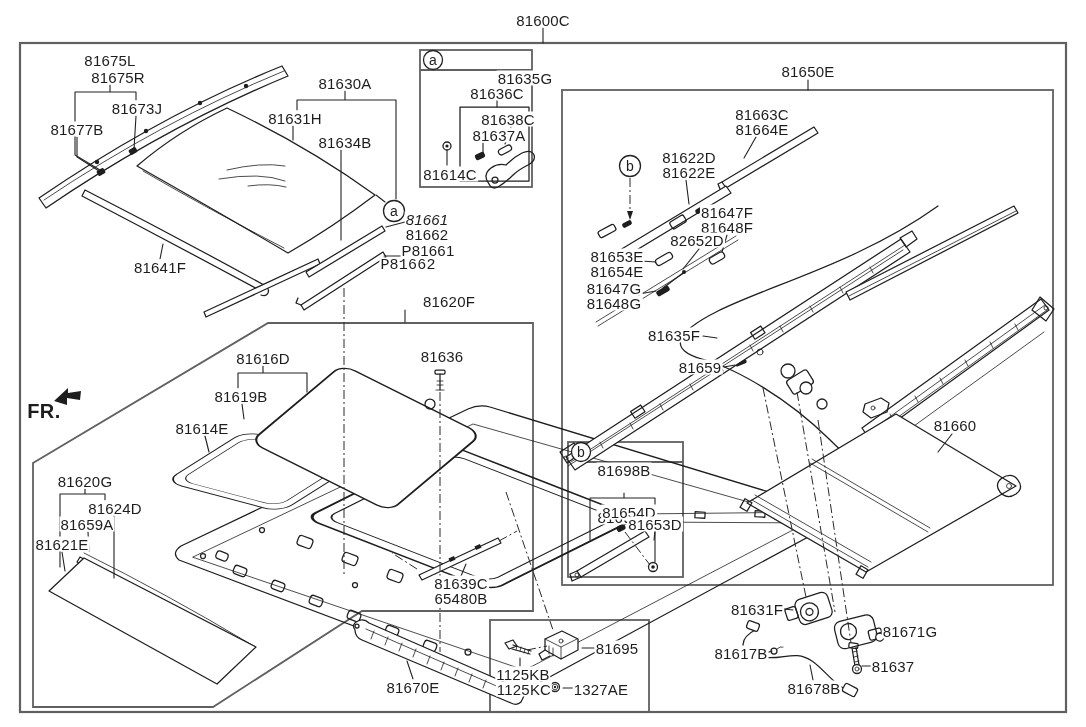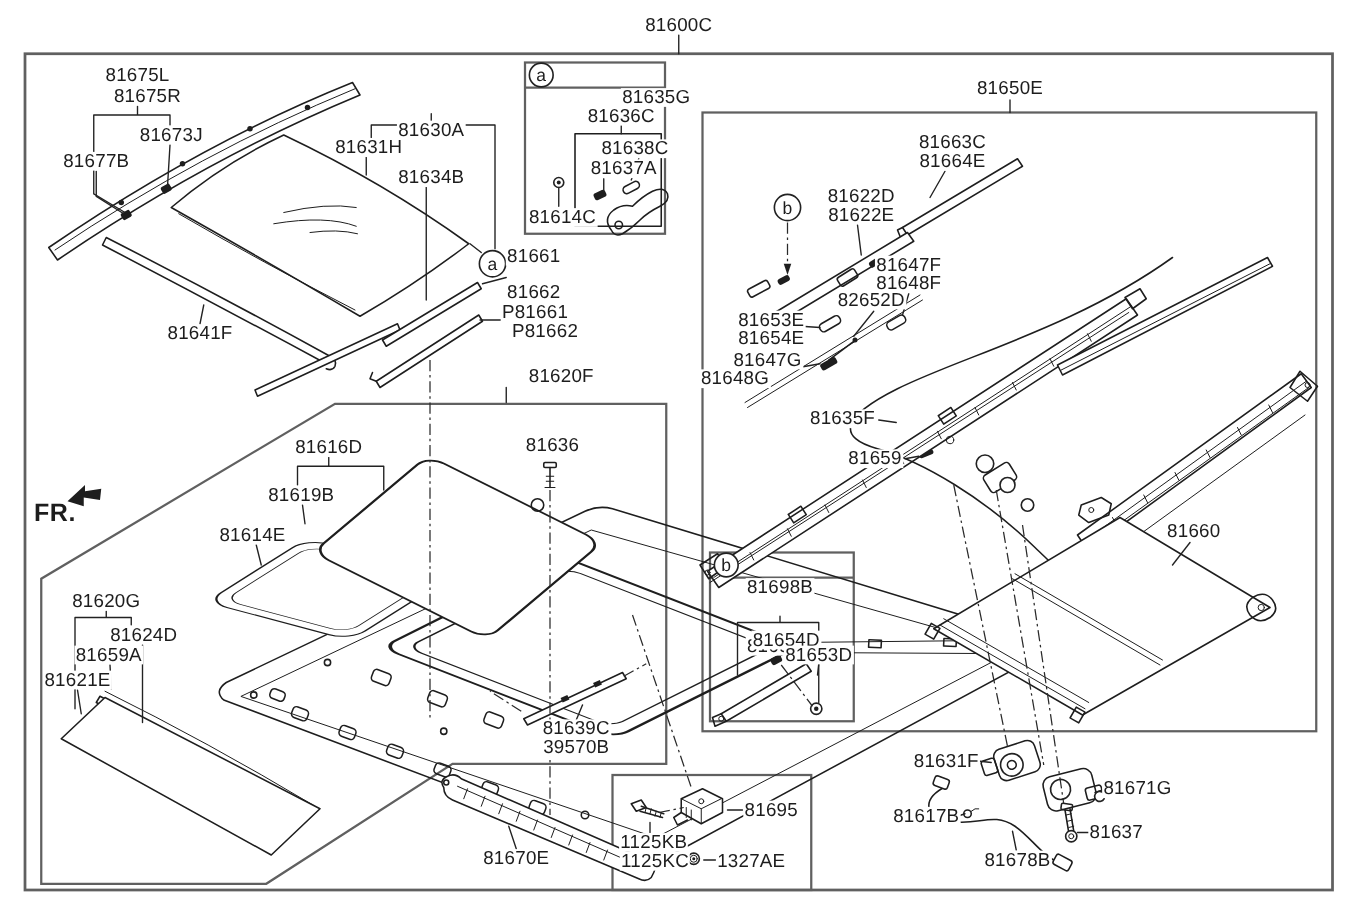--- a/index.html
+++ b/index.html
@@ -322,46 +322,46 @@
   <div class="plabel callout" style="left:394px;top:211px">a</div>
   <div class="plabel callout" style="left:433px;top:60px">a</div>
   <div class="plabel callout" style="left:630px;top:166px">b</div>
   <div class="plabel callout" style="left:581px;top:452px">b</div>
   <div class="plabel fr" style="left:44px;top:411px">FR.</div>
 <div class="plabel" style="left: 543px; top: 20px;">81600C</div>
       <div class="plabel" style="left: 110px; top: 60px;">81675L</div>
       <div class="plabel" style="left: 118px; top: 77px;">81675R</div>
       <div class="plabel" style="left: 137px; top: 108px;">81673J</div>
       <div class="plabel" style="left: 77px; top: 129px;">81677B</div>
-      <div class="plabel" style="left: 345px; top: 83px; margin-top: 21px;">81630A</div>
+      <div class="plabel" style="left: 345px; top: 83px;">81630A</div>
       <div class="plabel" style="left: 295px; top: 118px;">81631H</div>
       <div class="plabel" style="left: 345px; top: 142px;">81634B</div>
       <div class="plabel" style="left: 160px; top: 267px;">81641F</div>
-      <div class="plabel" style="left: 427px; top: 205px;">81661</div>
+      <div class="plabel" style="left: 427px; top: 219px; font-style: italic;">81661</div>
       <div class="plabel" style="left: 427px; top: 234px;">81662</div>
       <div class="plabel" style="left: 428px; top: 250px;">P81661</div>
-      <div class="plabel" style="left: 436px; top: 265px;">P81662</div>
+      <div class="plabel" style="left: 408px; top: 265px; font-family: Liberation Mono, monospace;">P81662</div>
       <div class="plabel" style="left: 405px; top: 301px; margin-left: 44px;">81620F</div>
       <div class="plabel" style="left: 497px; top: 78px; margin-left: 28px;">81635G</div>
       <div class="plabel" style="left: 497px; top: 93px;">81636C</div>
       <div class="plabel" style="left: 508px; top: 119px;">81638C</div>
       <div class="plabel" style="left: 484px; top: 135px; margin-left: 15px;">81637A</div>
       <div class="plabel" style="left: 450px; top: 174px;">81614C</div>
       <div class="plabel" style="left: 808px; top: 71px;">81650E</div>
       <div class="plabel" style="left: 762px; top: 114px;">81663C</div>
       <div class="plabel" style="left: 762px; top: 129px;">81664E</div>
       <div class="plabel" style="left: 689px; top: 157px;">81622D</div>
       <div class="plabel" style="left: 689px; top: 172px;">81622E</div>
       <div class="plabel" style="left: 727px; top: 212px;">81647F</div>
       <div class="plabel" style="left: 727px; top: 227px;">81648F</div>
       <div class="plabel" style="left: 697px; top: 240px;">82652D</div>
       <div class="plabel" style="left: 617px; top: 256px;">81653E</div>
       <div class="plabel" style="left: 617px; top: 271px;">81654E</div>
       <div class="plabel" style="left: 614px; top: 288px;">81647G</div>
-      <div class="plabel" style="left: 588px; top: 303px;">81648G</div>
+      <div class="plabel" style="left: 614px; top: 303px;">81648G</div>
       <div class="plabel" style="left: 674px; top: 335px;">81635F</div>
       <div class="plabel" style="left: 700px; top: 367px;">81659</div>
       <div class="plabel" style="left: 955px; top: 425px;">81660</div>
       <div class="plabel" style="left: 624px; top: 470px;">81698B</div>
       <div class="plabel" style="left: 624px; top: 485px; margin-top: 32px;">81699A</div>
       <div class="plabel" style="left: 629px; top: 512px;">81654D</div>
       <div class="plabel" style="left: 655px; top: 524px;">81653D</div>
       <div class="plabel" style="left: 757px; top: 609px;">81631F</div>
       <div class="plabel" style="left: 910px; top: 631px;">81671G</div>
       <div class="plabel" style="left: 741px; top: 653px;">81617B</div>
@@ -369,20 +369,20 @@
       <div class="plabel" style="left: 814px; top: 688px;">81678B</div>
       <div class="plabel" style="left: 263px; top: 358px;">81616D</div>
       <div class="plabel" style="left: 241px; top: 396px;">81619B</div>
       <div class="plabel" style="left: 442px; top: 356px;">81636</div>
       <div class="plabel" style="left: 202px; top: 428px;">81614E</div>
       <div class="plabel" style="left: 85px; top: 481px;">81620G</div>
       <div class="plabel" style="left: 115px; top: 508px;">81624D</div>
       <div class="plabel" style="left: 87px; top: 524px;">81659A</div>
       <div class="plabel" style="left: 62px; top: 544px;">81621E</div>
       <div class="plabel" style="left: 461px; top: 583px;">81639C</div>
-      <div class="plabel" style="left: 461px; top: 598px;">39570B</div>
+      <div class="plabel" style="left: 461px; top: 598px;">65480B</div>
       <div class="plabel" style="left: 413px; top: 687px;">81670E</div>
       <div class="plabel" style="left: 617px; top: 648px;">81695</div>
       <div class="plabel" style="left: 523px; top: 674px;">1125KB</div>
       <div class="plabel" style="left: 524px; top: 689px;">1125KC</div>
       <div class="plabel" style="left: 601px; top: 689px;">1327AE</div>
     </div>
 </div>
 
 </body></html>

